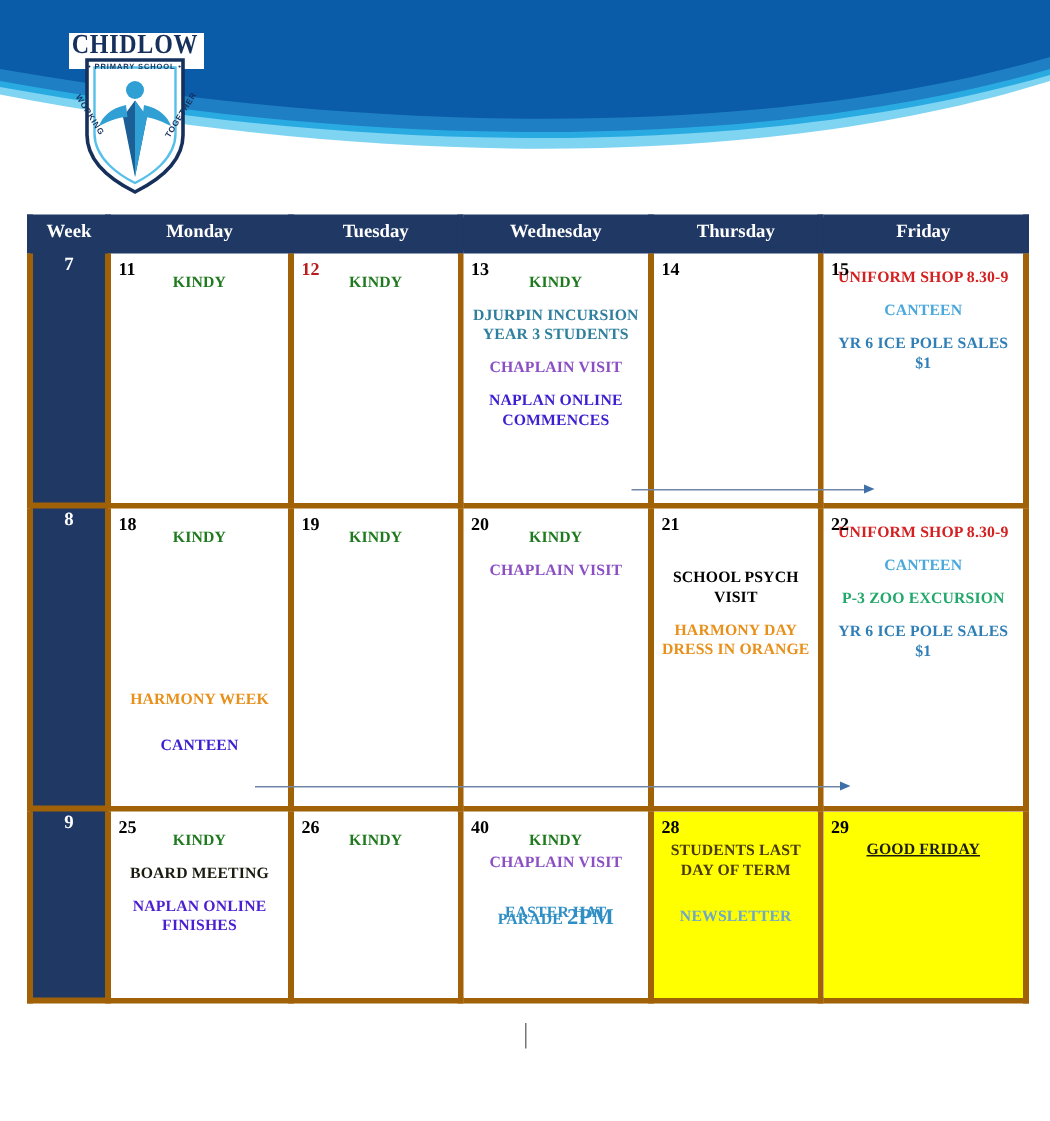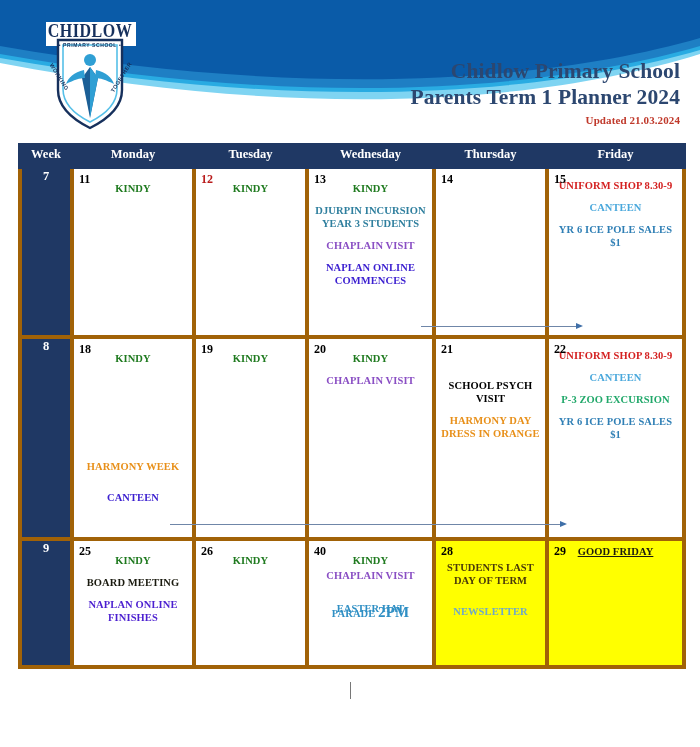--- a/index.html
+++ b/index.html
@@ -225,25 +225,20 @@
       <path d="M52,49 L60,60 L52,100 Z" fill="#2f9fd4"></path>
       <path d="M46,52 C36,54 30,60 28,66 C36,62 42,60 47,60 Z" fill="#2f9fd4"></path>
       <path d="M58,52 C68,54 74,60 76,66 C68,62 62,60 57,60 Z" fill="#2f9fd4"></path>
     </svg>
     <div class="logo-name">CHIDLOW</div>
     <div class="logo-sub">• PRIMARY SCHOOL •</div>
     <div class="logo-motto-l">WORKING</div>
     <div class="logo-motto-r">TOGETHER</div>
   </div>
 
-  <div class="title-block">
-    <div class="title-line">Chidlow Primary School</div>
-    <div class="title-line">Parents Term 1 Planner 2024</div>
-    <div class="updated">Updated 21.03.2024</div>
-  </div>
 </div>
 
 <div class="cal-wrap">
   <table class="cal">
     <colgroup>
       <col style="width:52px">
       <col style="width:122px">
       <col style="width:113px">
       <col style="width:127px">
       <col style="width:113px">
@@ -363,21 +358,21 @@
           </td>
           <td class="daycell yellow">
             <div class="daynum" style="color: rgb(0, 0, 0);">28</div>
             <div class="events" style="padding-top: 20px;">
               <div class="ev" style="color: rgb(74, 58, 10);">STUDENTS LAST DAY OF TERM</div>
               <div class="ev" style="color: rgb(111, 168, 200); margin-top: 18px;">NEWSLETTER</div>
             </div>
           </td>
           <td class="daycell yellow">
             <div class="daynum" style="color: rgb(0, 0, 0);">29</div>
-            <div class="events" style="padding-top: 4px;">
+            <div class="events" style="padding-top: 19px;">
               <div class="ev underline" style="color: rgb(26, 26, 15);">GOOD FRIDAY</div>
             </div>
           </td>
         </tr>
       </tbody>
   </table>
 
   <div class="arrowline" style="left:403px; top:183px; width:155px;"></div>
   <div class="arrowhead" style="left:558px; top:180px;"></div>
 

